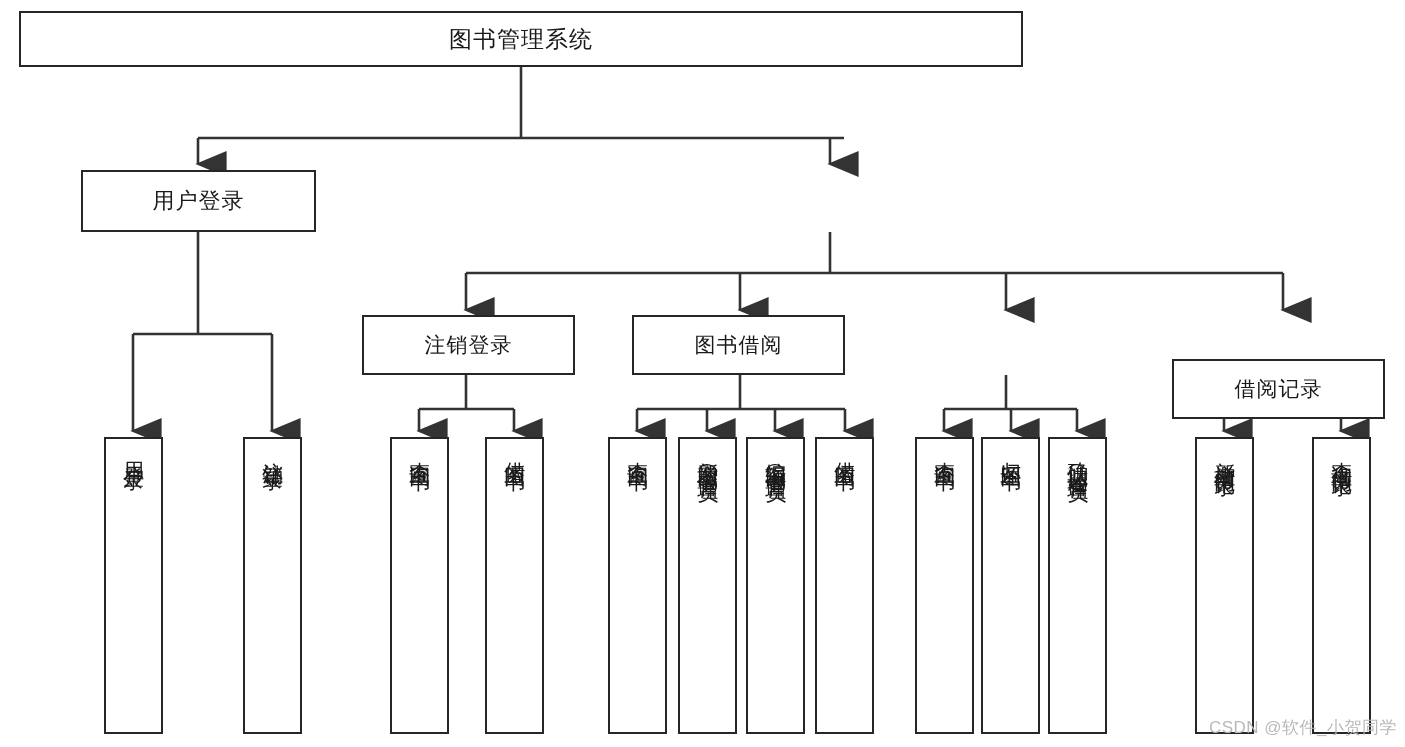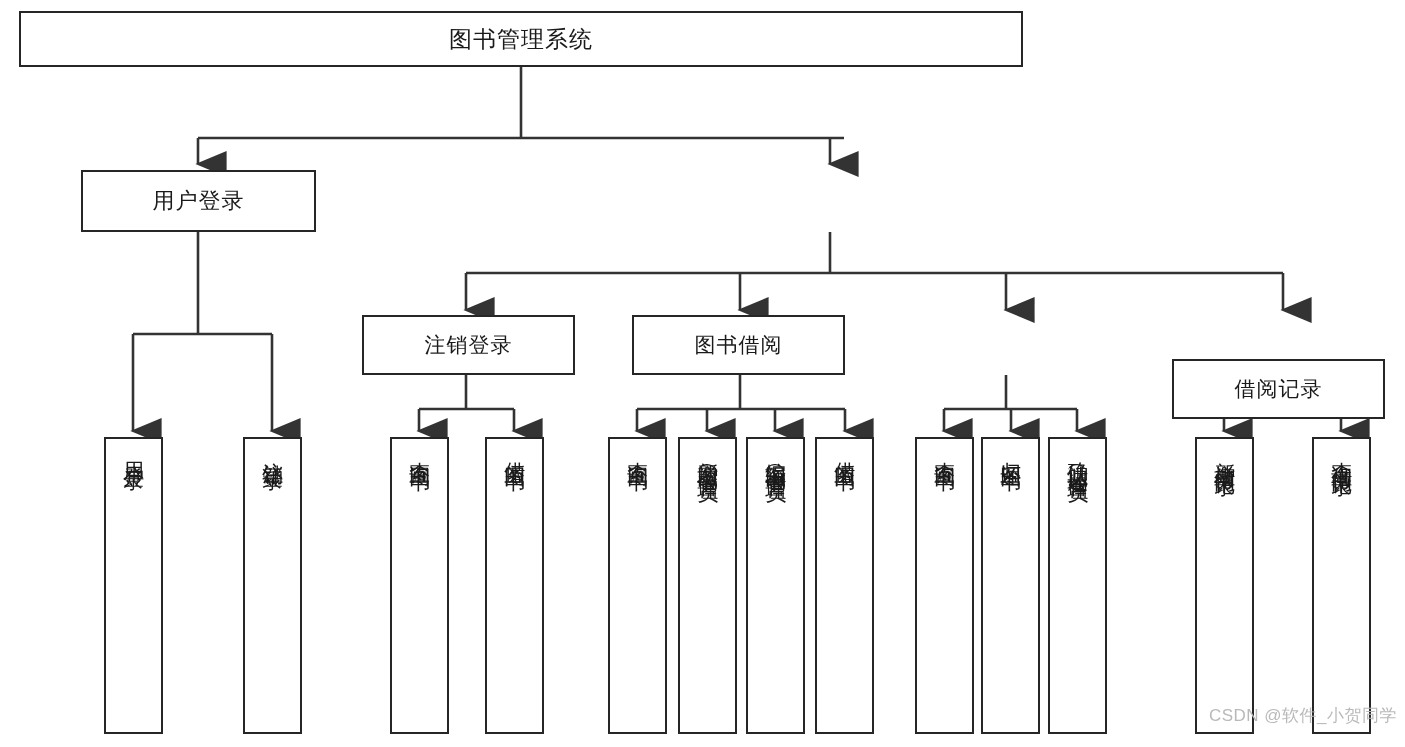--- a/index.html
+++ b/index.html
@@ -52,21 +52,21 @@
     writing-mode: vertical-rl;
     text-orientation: upright;
     line-height: 1.08;
     letter-spacing: 3px;
     white-space: nowrap;
     display: block;
   }
   .watermark {
     position: absolute;
     right: 8px;
-    bottom: 20px;
+    bottom: 8px;
     font-size: 17px;
     color: #b9b9b9;
     letter-spacing: 0.5px;
     white-space: nowrap;
   }
 </style>
 </head>
 <body>
 
 <div id="canvas">

